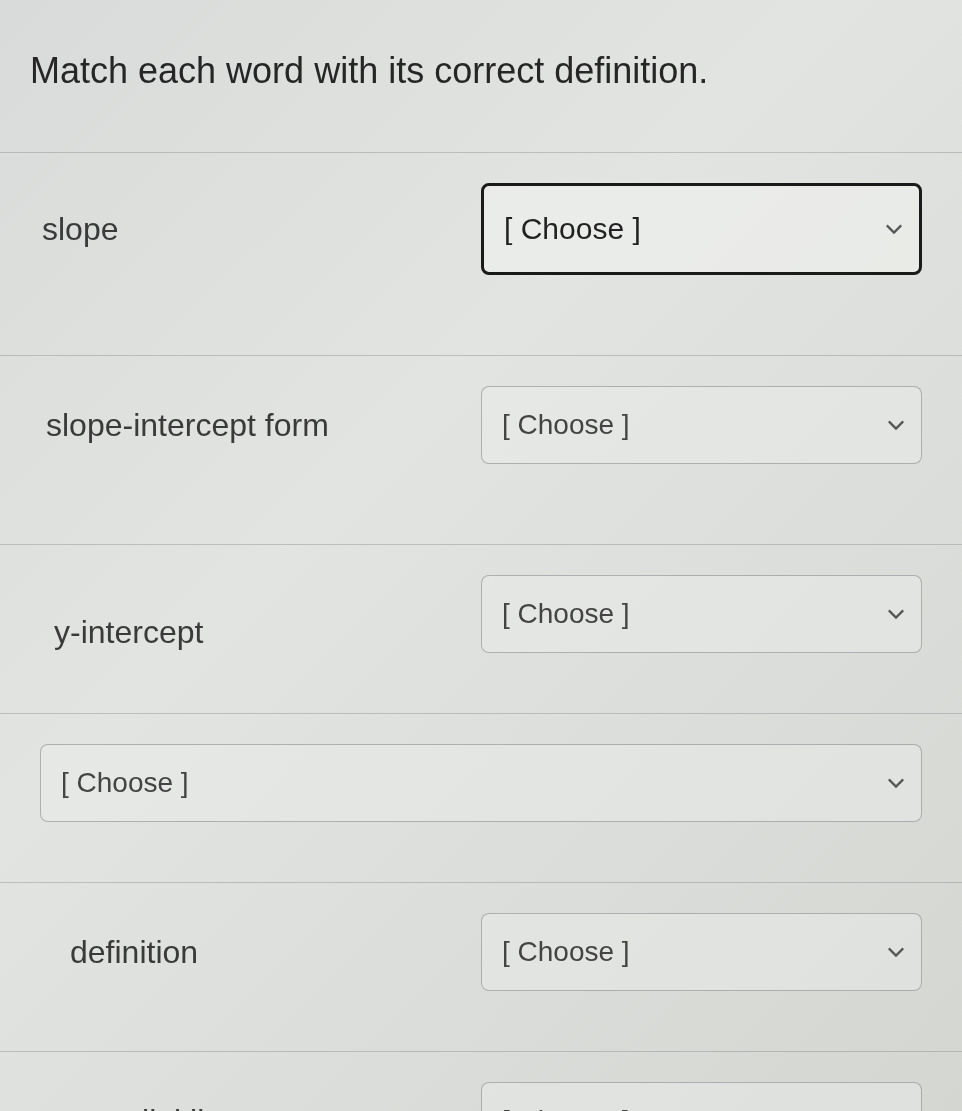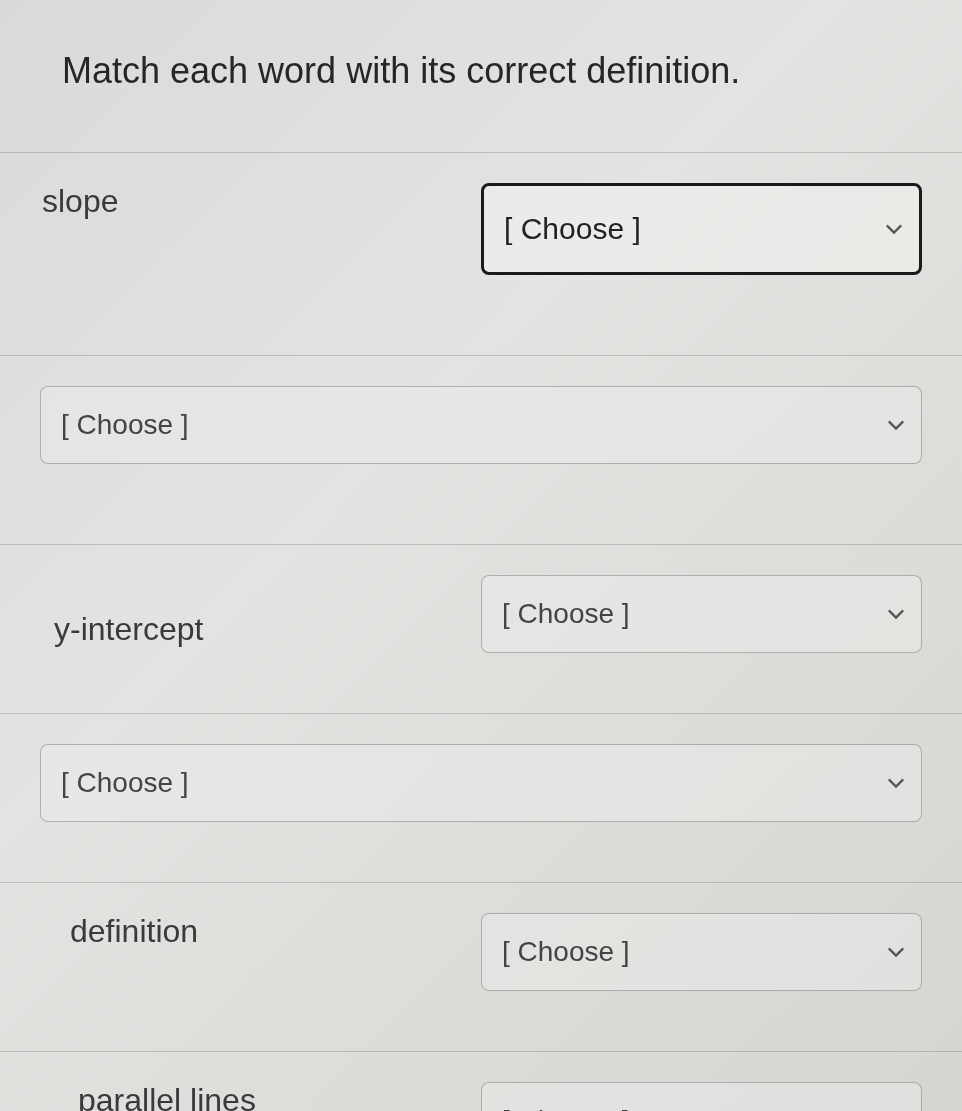--- a/index.html
+++ b/index.html
@@ -9,25 +9,25 @@
     background: linear-gradient(135deg, #d8dbd9 0%, #e2e4e1 40%, #d4d6d2 100%);
     color: #2b2b2b;
     padding: 30px 0 0 0;
     overflow: hidden;
   }
   .instruction {
     font-size: 36px;
     font-weight: 400;
     color: #262626;
     padding: 20px 30px 60px 30px;
-    margin-left: 32px;
   }
   .rows { }
   .row {
     display: flex;
+    align-items: center;
     border-top: 1px solid rgba(120,120,120,0.35);
     padding: 30px 40px 80px 40px;
   }
   .row:last-child { padding-bottom: 40px; }
   .term {
     flex: 0 0 50%;
     font-size: 32px;
     color: #3a3a3a;
     padding-left: 6px;
   }
@@ -90,20 +90,21 @@
         <span class="chevron">
           <svg viewBox="0 0 20 12">
               <polyline points="2,2 10,10 18,2" fill="none" stroke="currentColor" stroke-width="2.5"></polyline>
             </svg>
         </span>
       </div>
     </div>
   </div>
 
   <div class="row">
+    <div class="term">slope-intercept form</div>
     <div class="select-wrap">
       <div class="select">
         <span>[ Choose ]</span>
         <span class="chevron">
           <svg viewBox="0 0 20 12">
               <polyline points="2,2 10,10 18,2" fill="none" stroke="currentColor" stroke-width="2.5"></polyline>
             </svg>
         </span>
       </div>
     </div>

